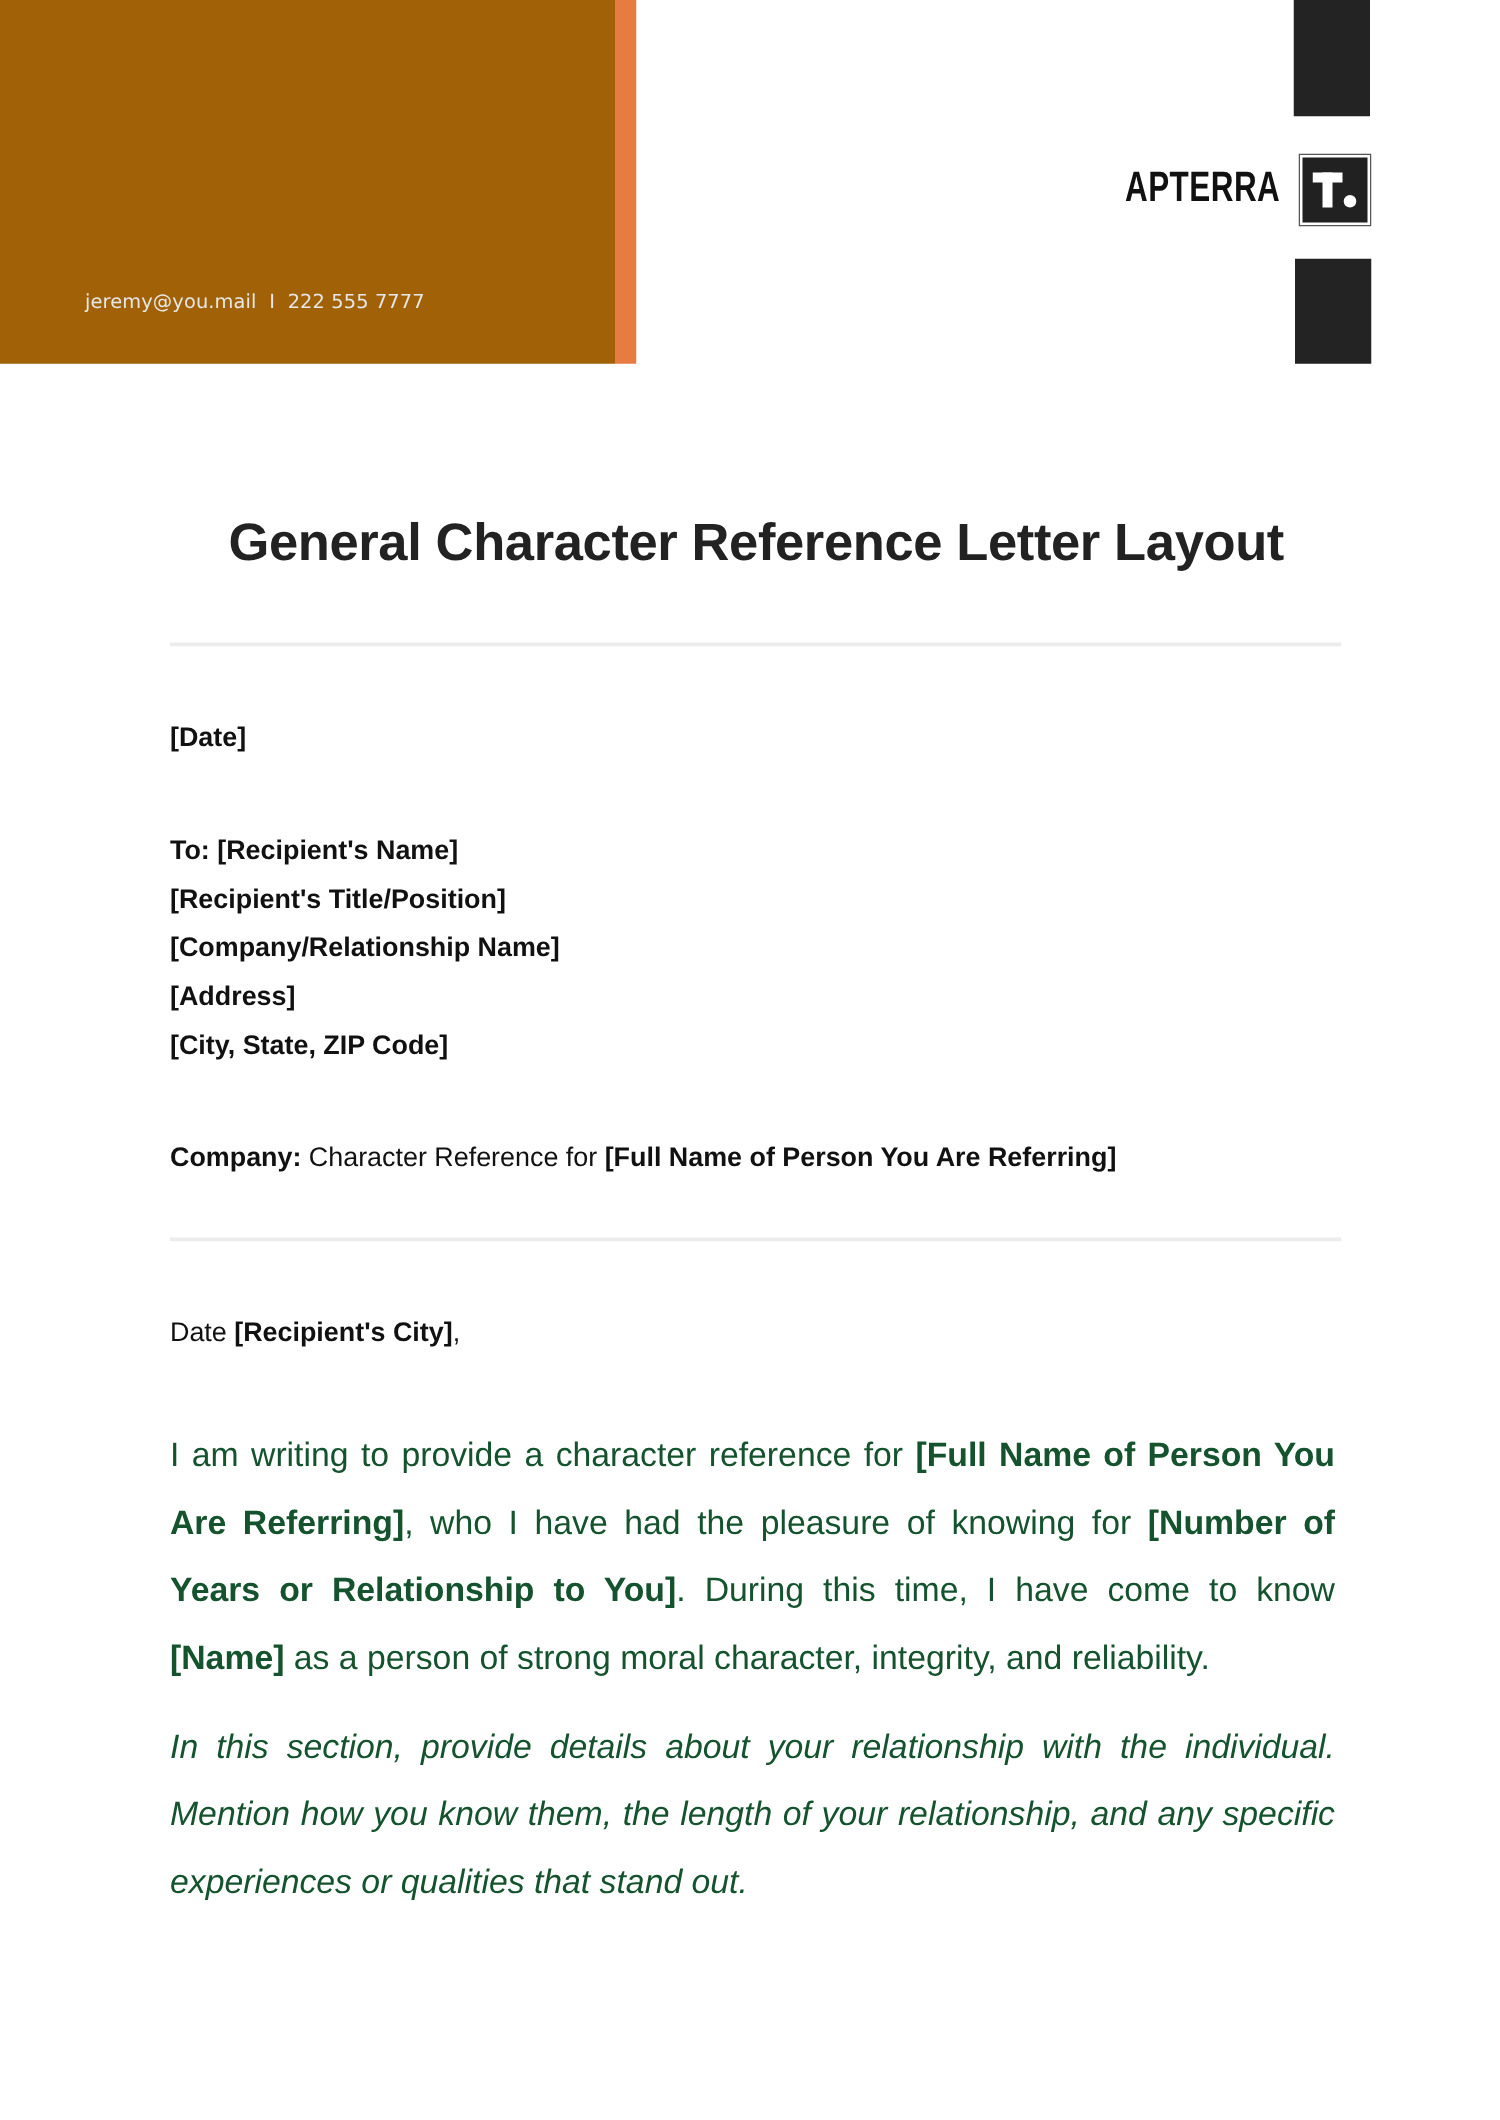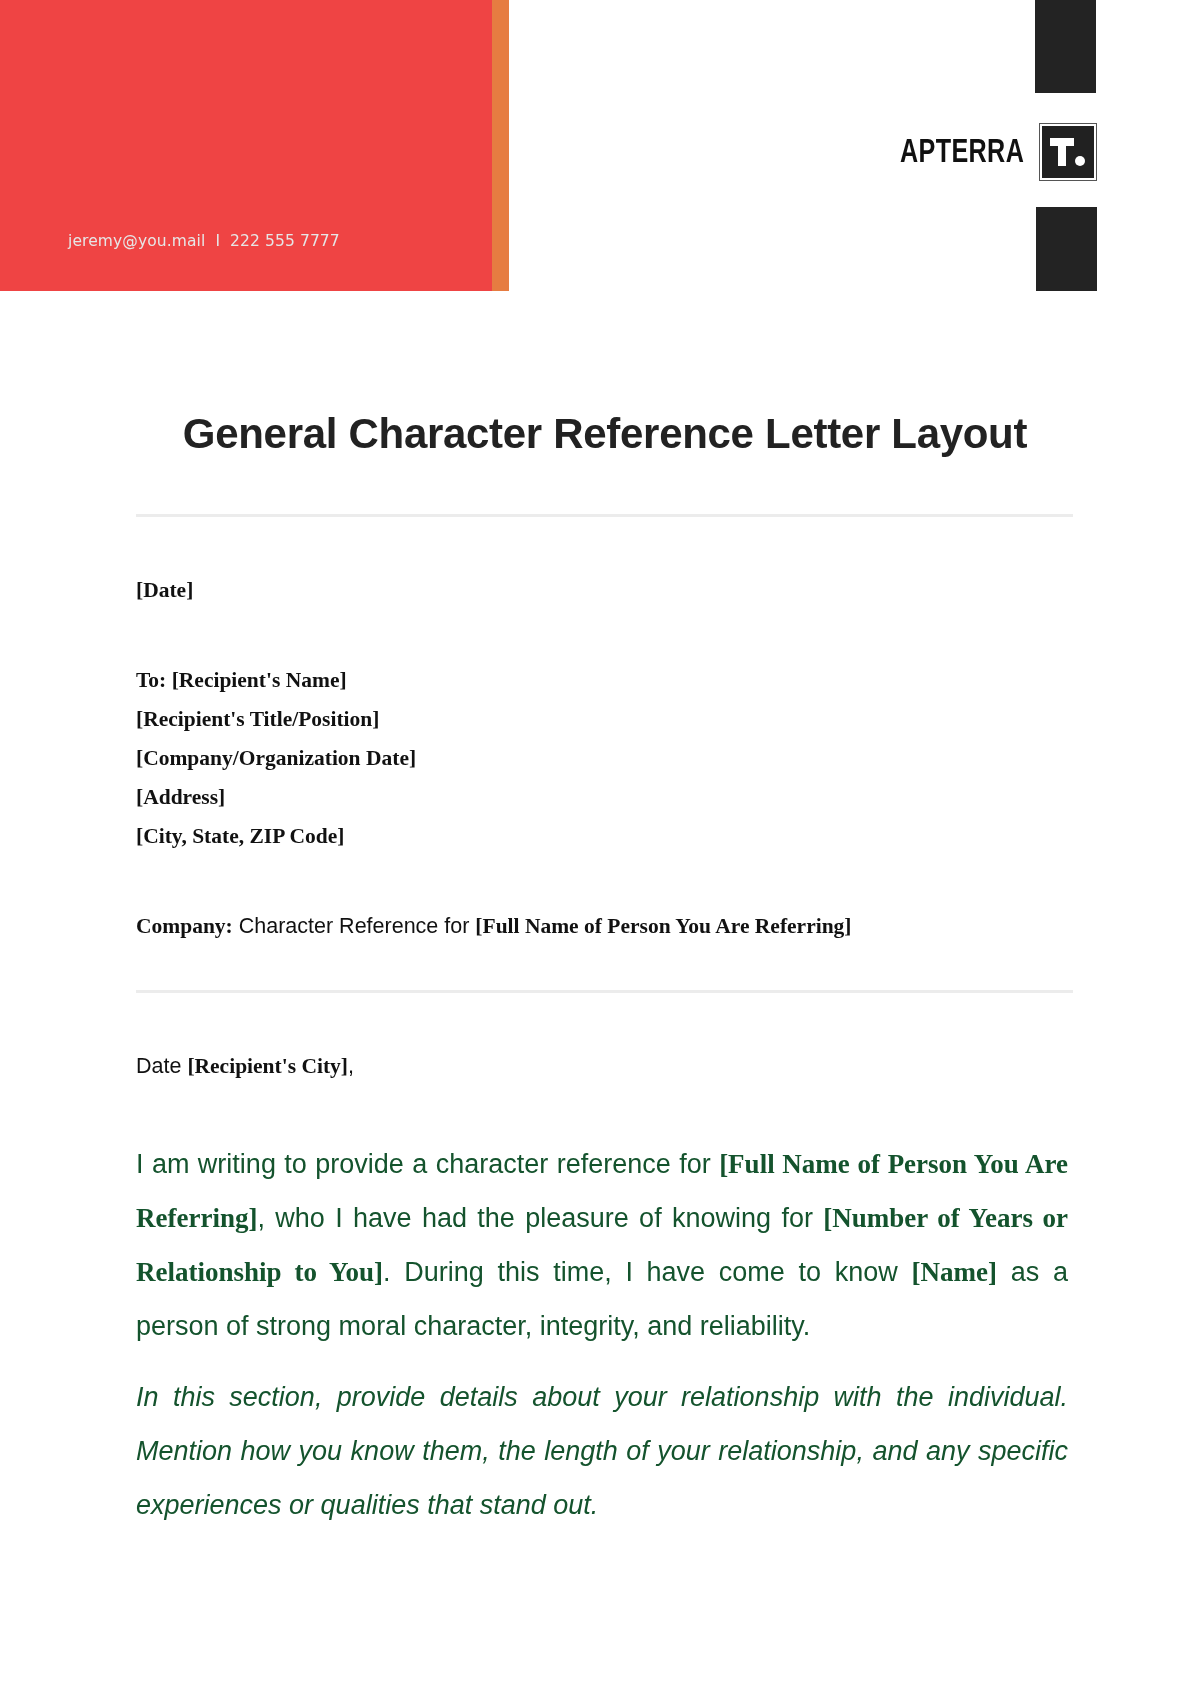--- a/index.html
+++ b/index.html
@@ -3,21 +3,21 @@
   <meta charset="utf-8">
   <style>
     html, body { margin: 0; padding: 0; }
     body {
       width: 1200px; height: 1696px; position: relative; overflow: hidden;
       background: #ffffff; color: #111111;
       font-family: "Liberation Sans", "DejaVu Sans", sans-serif;
     }
     .header-dark {
       position: absolute; left: 0; top: 0; width: 492px; height: 291px;
-      background: #ef4444;
+      background: #a16207;
     }
     .header-accent {
       position: absolute; left: 492px; top: 0; width: 17px; height: 291px;
       background: #e67c41;
     }
     .contact {
       position: absolute; left: 68px; top: 232px;
       color: #e6e6e6; font-size: 15.5px; letter-spacing: 0.1px;
       font-family: "DejaVu Sans", sans-serif;
       white-space: pre;
@@ -56,21 +56,21 @@
     .rule {
       position: absolute; left: 136px; width: 937px; height: 3px;
       background: #ececec;
     }
     .rule-1 { top: 514px; }
     .rule-2 { top: 990px; }
     .line {
       position: absolute; left: 136px; font-size: 21.5px; line-height: 40px;
       color: #111; white-space: nowrap;
     }
-    .b { font-weight: 700; font-family: Liberation Serif, serif; }
+    .b { font-weight: 700; }
     .para {
       position: absolute; left: 136px; width: 932px;
       font-size: 27px; line-height: 54px; color: #14532d;
       text-align: justify;
     }
     .italic { font-style: italic; }
   </style>
 </head>
 <body>
 
@@ -92,21 +92,21 @@
     </svg>
   </div>
 </div>
 
 <div class="doc-title">General Character Reference Letter Layout</div>
 <div class="rule rule-1"></div>
 
 <div class="line b" style="top:570px;">[Date]</div>
 <div class="line b" style="top:660px;">To: [Recipient's Name]</div>
 <div class="line b" style="top:699px;">[Recipient's Title/Position]</div>
-<div class="line b" style="top:738px;">[Company/Organization Date]</div>
+<div class="line b" style="top:738px;">[Company/Relationship Name]</div>
 <div class="line b" style="top:777px;">[Address]</div>
 <div class="line b" style="top:816px;">[City, State, ZIP Code]</div>
 
 <div class="line" style="top:906px;"><span class="b">Company:</span><span style="white-space:pre;"> Character Reference for </span><span class="b">[Full Name of Person You Are Referring]</span></div>
 
 <div class="rule rule-2"></div>
 
 <div class="line" style="top:1046px;"><span style="white-space:pre;">Date </span><span class="b">[Recipient's City]</span><span>,</span></div>
 
 <div class="para" style="top:1137px;"><span>I am writing to provide a character reference for </span><span class="b">[Full Name of Person You Are Referring]</span><span>, who I have had the pleasure of knowing for </span><span class="b">[Number of Years or Relationship to You]</span><span>. During this time, I have come to know </span><span class="b">[Name]</span><span> as a person of strong moral character, integrity, and reliability.</span></div>

